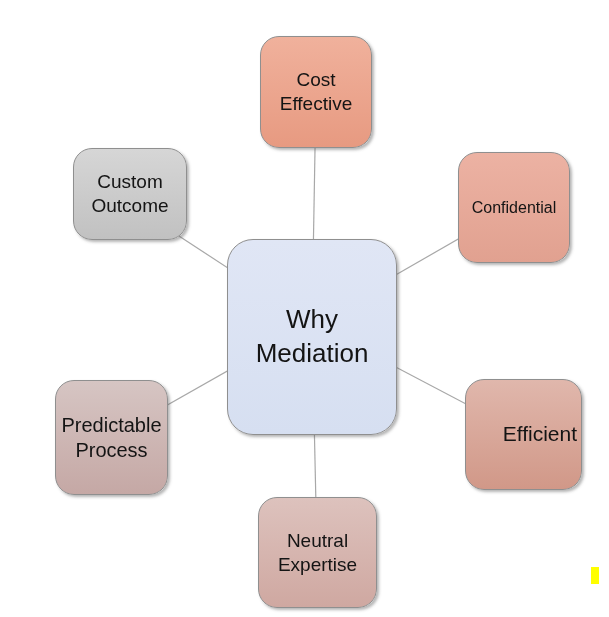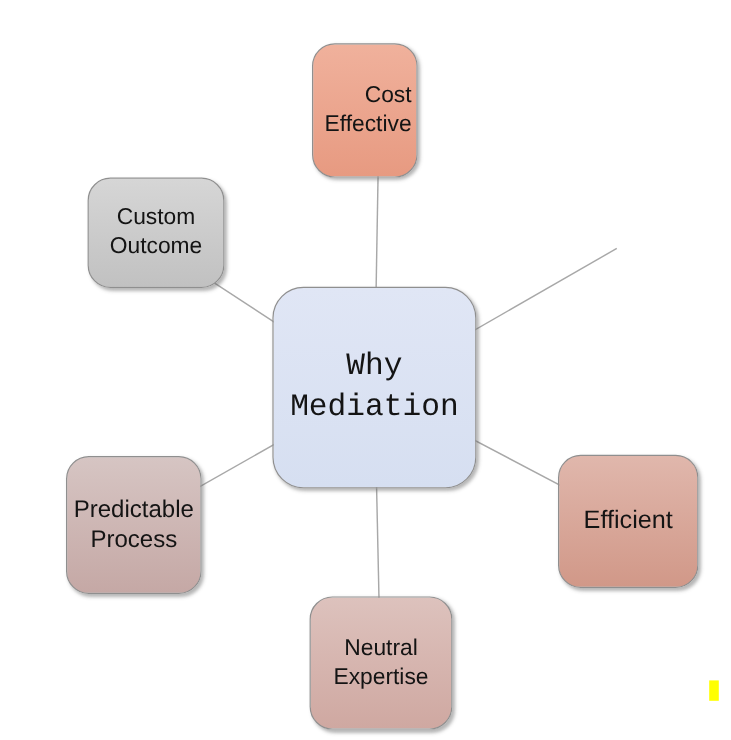--- a/index.html
+++ b/index.html
@@ -35,43 +35,42 @@
     justify-content: center;
     text-align: center;
     color: #141414;
     border: 1px solid #8f8f8f;
     box-shadow: 2px 2px 3px rgba(90,90,90,0.45);
     line-height: 1.25;
     box-sizing: border-box;
     padding: 4px;
   }
   .node-center {
-    left: 227px; top: 239px; width: 170px; height: 168px;
+    left: 227px; top: 239px; width: 170px; height: 196px;
     border-radius: 26px;
     background: linear-gradient(to bottom, #e0e6f5 0%, #d6dff1 100%);
     font-size: 26px;
     line-height: 1.3;
-    font-family: Liberation Mono, monospace;
   }
   .node-outer { border-radius: 19px; }
   .node-cost-effective {
-    left: 260px; top: 36px; width: 88px; height: 112px;
+    left: 260px; top: 36px; width: 112px; height: 112px;
     background: linear-gradient(to bottom, #f0b19c 0%, #e79a81 100%);
     font-size: 19px;
-    text-align: right;
   }
   .node-confidential {
     left: 458px; top: 152px; width: 112px; height: 111px;
     background: linear-gradient(to bottom, #ecb2a3 0%, #e1a190 100%);
     font-size: 16px;
   }
   .node-efficient {
     left: 465px; top: 379px; width: 117px; height: 111px;
     background: linear-gradient(to bottom, #e0b7ac 0%, #d19888 100%);
     font-size: 21px;
+    justify-content: flex-end;
   }
   .node-neutral-expertise {
     left: 258px; top: 497px; width: 119px; height: 111px;
     background: linear-gradient(to bottom, #ddc2bd 0%, #cfa8a1 100%);
     font-size: 19px;
     text-align: center;
   }
   .node-predictable-process {
     left: 55px; top: 380px; width: 113px; height: 115px;
     background: linear-gradient(to bottom, #d6c5c3 0%, #c5a8a5 100%);
@@ -105,20 +104,23 @@
   </svg>
 
   <div class="node node-center">
     <span>Why Mediation</span>
   </div>
 
   <div class="node node-outer node-cost-effective">
     <span>Cost Effective</span>
   </div>
 
+  <div class="node node-outer node-confidential">
+    <span>Confidential</span>
+  </div>
 
   <div class="node node-outer node-efficient">
     <span>Efficient</span>
   </div>
 
   <div class="node node-outer node-neutral-expertise">
     <span>Neutral Expertise</span>
   </div>
 
   <div class="node node-outer node-predictable-process">

